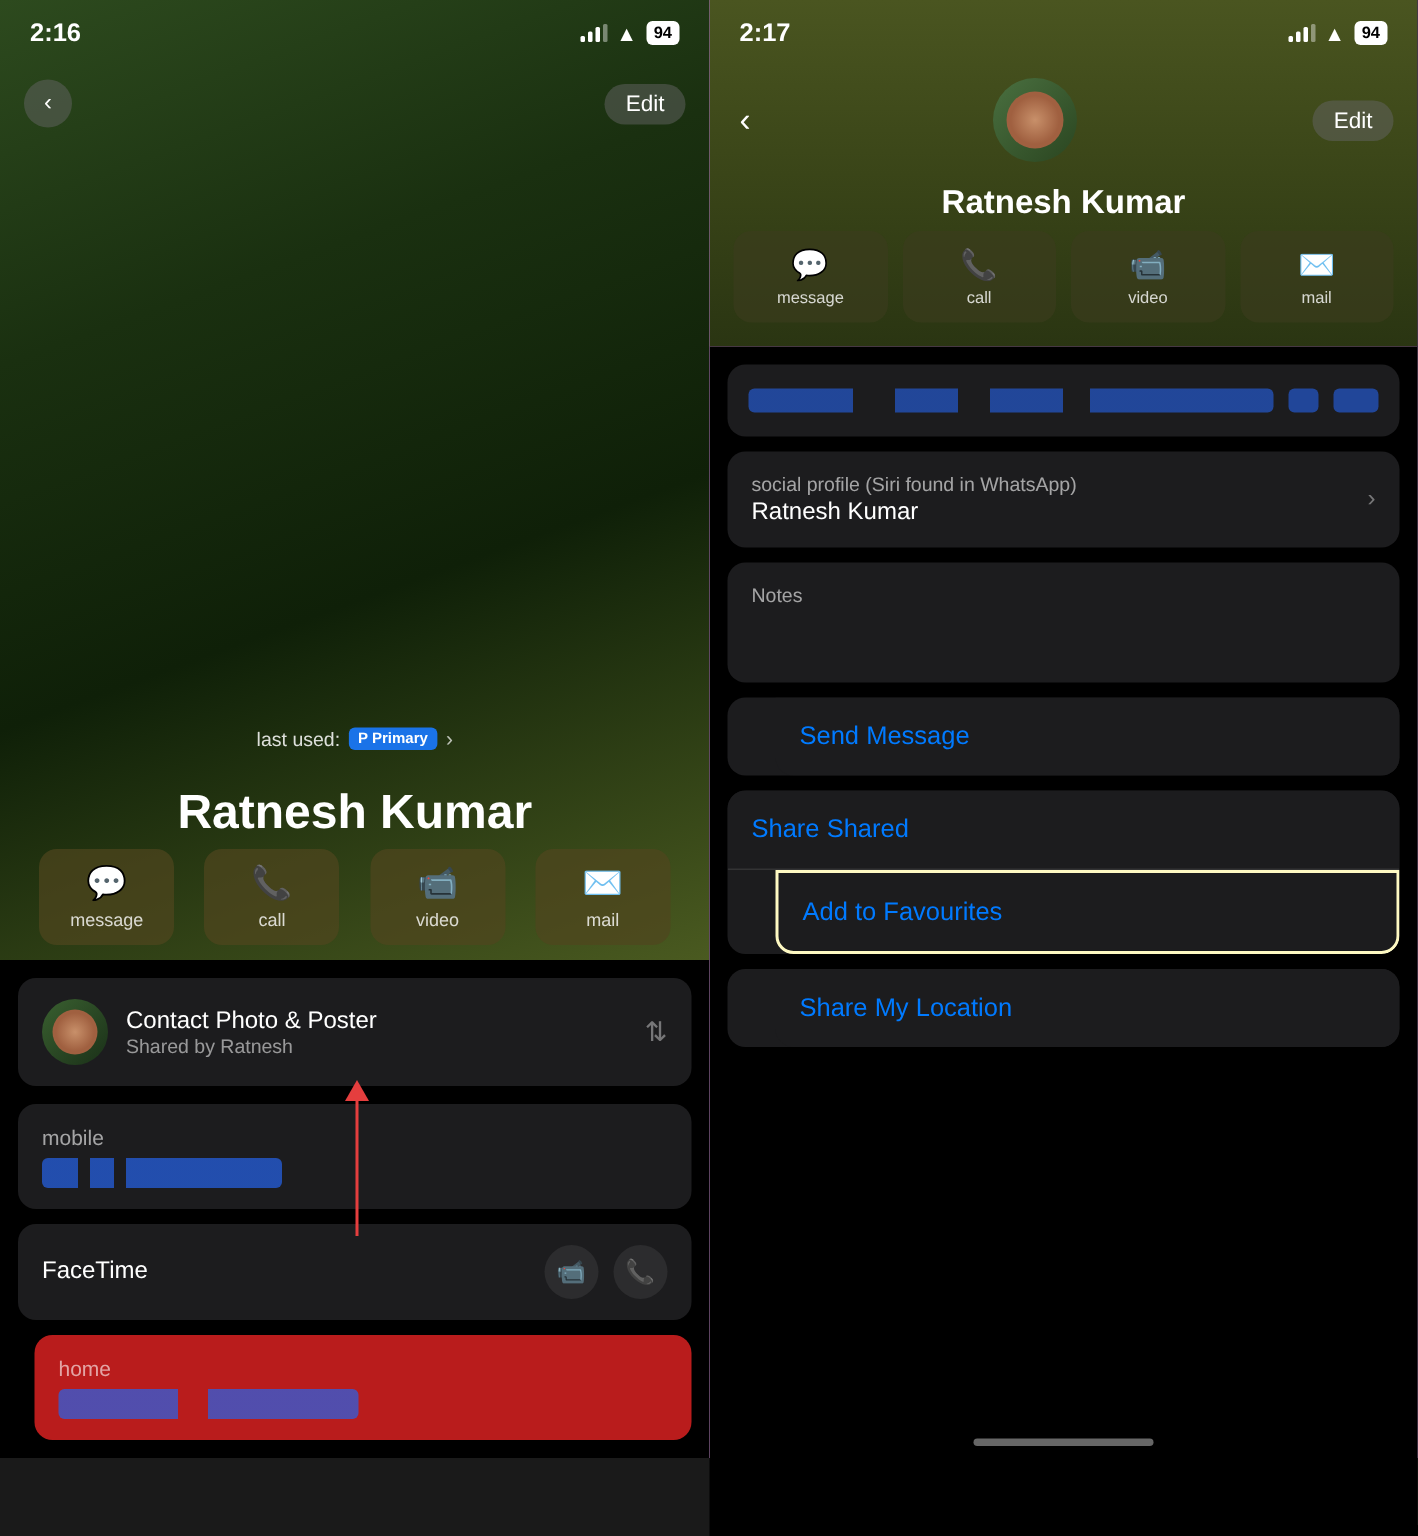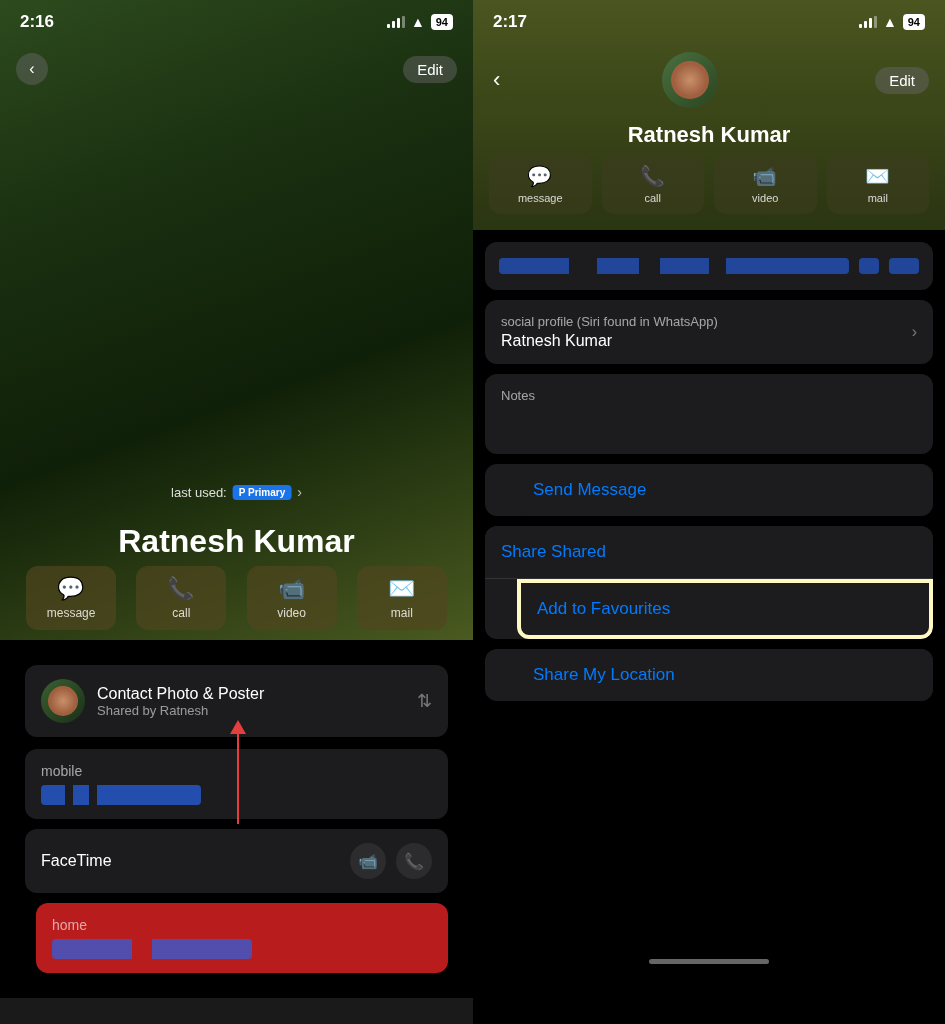--- a/index.html
+++ b/index.html
@@ -186,21 +186,21 @@
     }
 
     .action-btn-hero .label {
       color: rgba(255,255,255,0.8);
       font-size: 12px;
     }
 
     
     .left-bottom {
       background: #000;
-      padding: 25px;
+      padding: 12px;
       display: flex;
       flex-direction: column;
       gap: 2px;
     }
 
     .contact-poster-row {
       background: #1c1c1e;
       border-radius: 12px;
       padding: 14px 16px;
       display: flex;
@@ -518,21 +518,21 @@
 
     .action-link-row {
       background: #1c1c1e;
       border-radius: 12px;
       padding: 16px;
       margin-bottom: 2px;
       cursor: pointer;
     }
 
     .action-link-row.highlighted {
-      border: 4px solid #fef9c3;
+      border: 2px solid #fef9c3;
     }
 
     .action-link-text {
       color: #007aff;
       font-size: 17px;
     }
 
     .action-link-sep {
       height: 1px;
       background: rgba(255,255,255,0.1);

